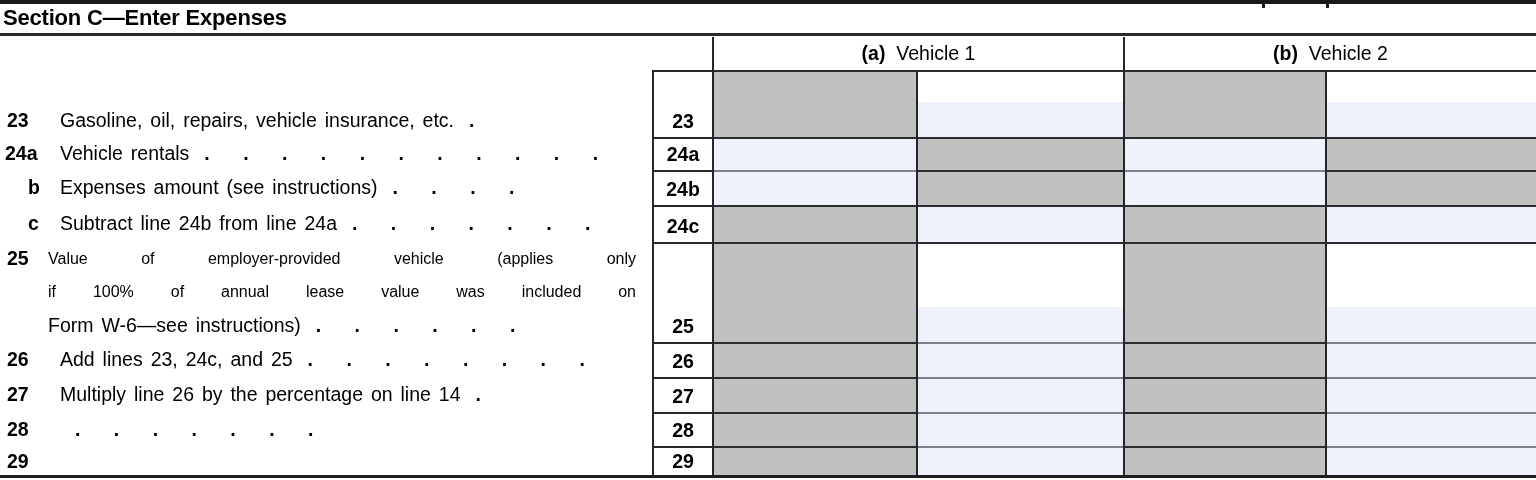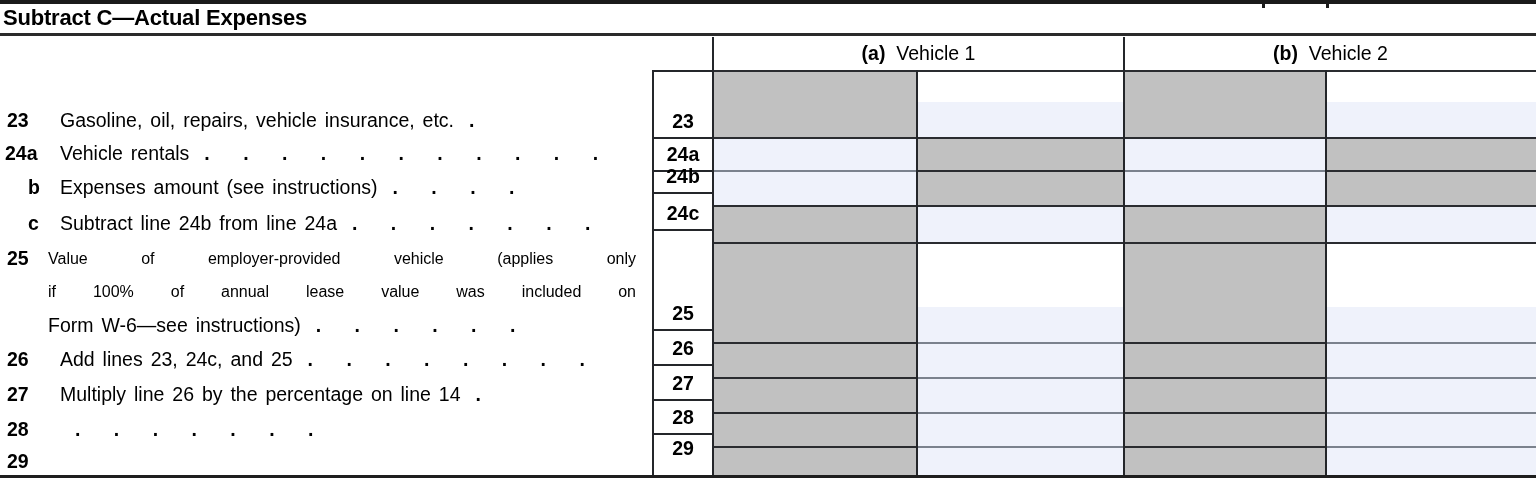--- a/index.html
+++ b/index.html
@@ -55,21 +55,21 @@
   #row25-block .line{height:33.3px;display:flex;align-items:center;font-size:19.5px;}
   #row25-block .jline{display:block;line-height:33.3px;text-align:justify;text-align-last:justify;word-spacing:2.5px;}
 </style>
 </head>
 <body>
 
 <div id="top-rule" class="abs"></div>
 <div class="abs top-tick" style="left:1262px;"></div>
 <div class="abs top-tick" style="left:1326px;"></div>
 
-<div id="section-title" class="abs">Subtract C—Actual Expenses</div>
+<div id="section-title" class="abs">Section C—Enter Expenses</div>
 <div id="section-underline" class="abs"></div>
 
 <div class="abs vehicle-header" style="left:712px;width:411px;"><b>(a)</b><span>&nbsp;&nbsp;</span><span>Vehicle 1</span></div>
 <div class="abs vehicle-header" style="left:1123px;width:413px;"><b>(b)</b><span>&nbsp;&nbsp;</span><span>Vehicle 2</span></div>
 
 <div id="left-rows">
     <div class="abs text-row" style="top: 104px; height: 33px;">
       <span class="line-num ind-main">23</span>
       <span class="desc">Gasoline, oil, repairs, vehicle insurance, etc.</span>
       <span class="dots">.</span>
@@ -114,21 +114,21 @@
       <span class="line-num ind-main">28</span>
       <span class="dots">. . . . . . .</span>
     </div>
     <div class="abs text-row" style="top: 446px; height: 31px;">
       <span class="line-num ind-main">29</span>
     </div>
   </div>
 <div id="num-col" class="abs" style="height: 407px;">
     <div class="num-box" style="height: 67px;">23</div>
     <div class="num-box" style="height: 33px;">24a</div>
-    <div class="num-box" style="height: 22px;">24b</div>
+    <div class="num-box" style="height: 35px;">24b</div>
     <div class="num-box" style="height: 37px;">24c</div>
     <div class="num-box" style="height: 100px;">25</div>
     <div class="num-box" style="height: 35px;">26</div>
     <div class="num-box" style="height: 35px;">27</div>
     <div class="num-box" style="height: 34px;">28</div>
     <div class="num-box" style="height: 31px;">29</div>
   </div>
 <div id="value-grid">
     <div class="abs sub-col" style="left: 712px; width: 204px; height: 407px;">
       <div class="cell gray bt-dark" style="height: 67px;"></div>

